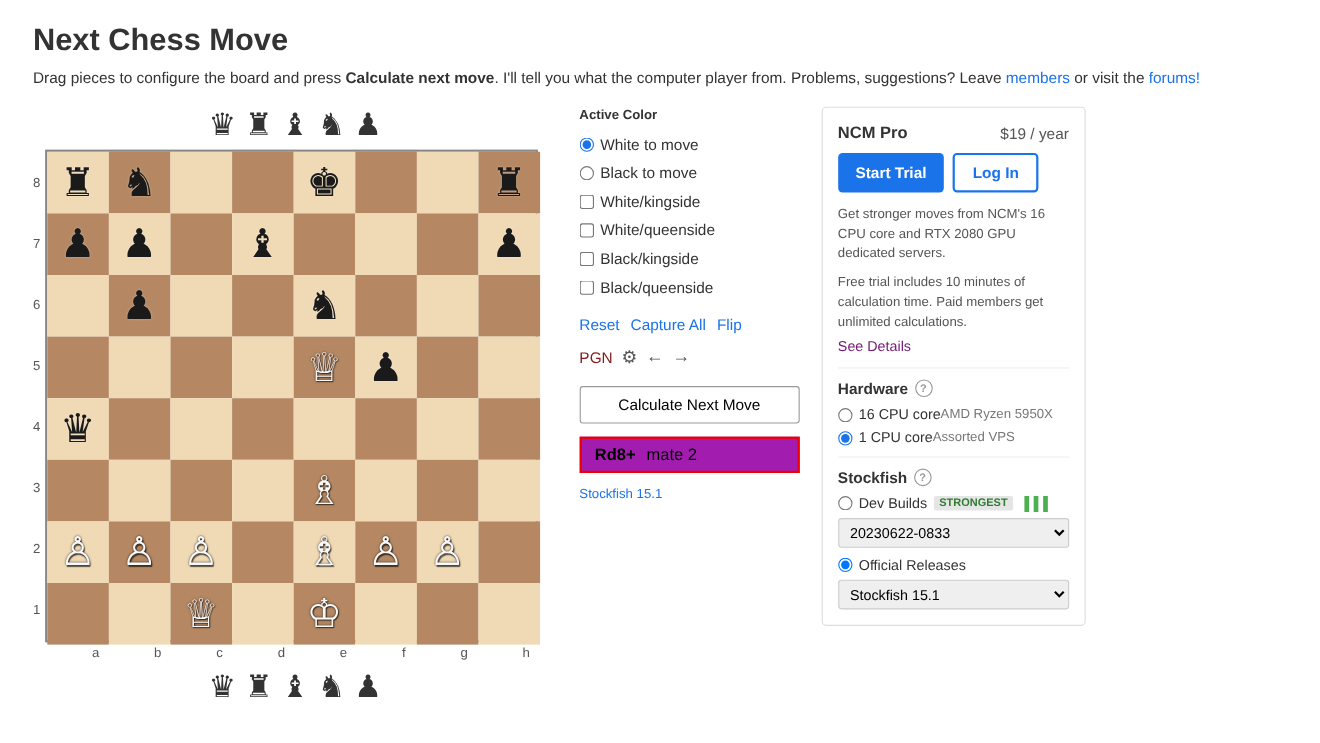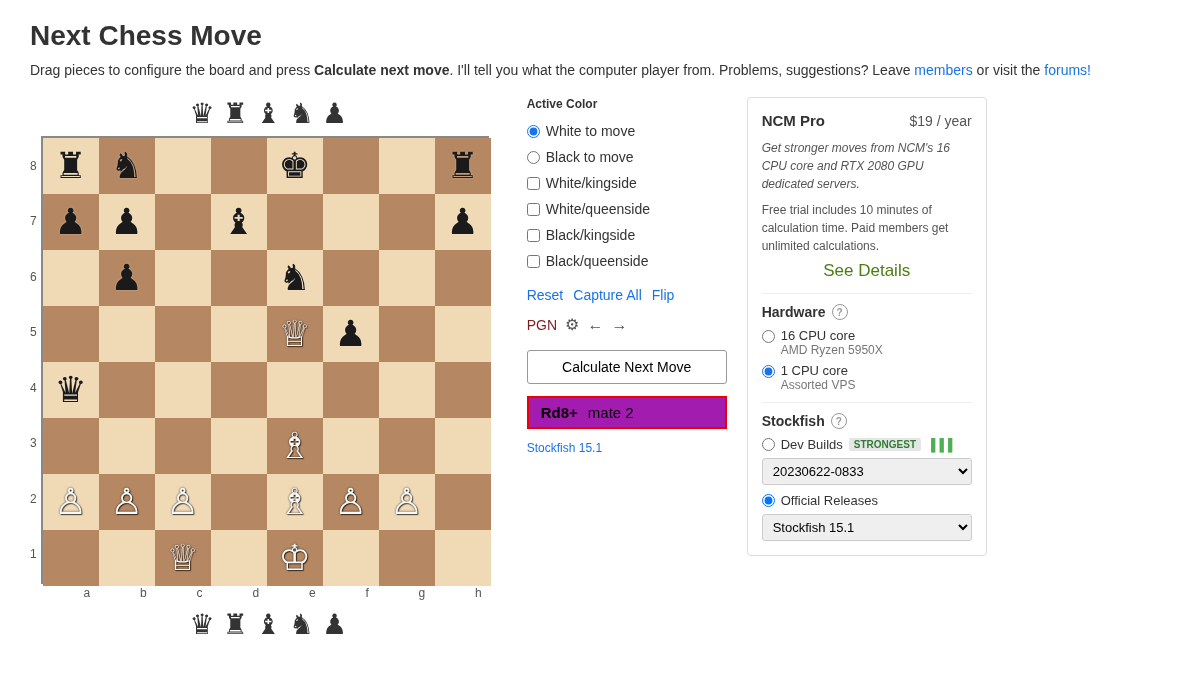--- a/index.html
+++ b/index.html
@@ -35,28 +35,28 @@
     .result-move { font-weight: bold; color: #000; }
     .result-mate { color: #000; }
     .stockfish-ver { color: #1a73e8; font-size: 12px; margin-top: 4px; }
     .pro-panel { background: #fff; border: 1px solid #ddd; border-radius: 4px; padding: 14px; min-width: 220px; max-width: 240px; }
     .pro-header { display: flex; justify-content: space-between; align-items: center; margin-bottom: 10px; }
     .pro-title { font-weight: bold; font-size: 15px; }
     .pro-price { color: #555; font-size: 14px; }
     .pro-buttons { display: flex; gap: 8px; margin-bottom: 10px; }
     .btn-trial { background: #1a73e8; color: #fff; border: none; padding: 8px 16px; border-radius: 4px; cursor: pointer; font-size: 14px; font-weight: bold; }
     .btn-login { background: #fff; color: #1a73e8; border: 2px solid #1a73e8; padding: 8px 16px; border-radius: 4px; cursor: pointer; font-size: 14px; font-weight: bold; }
-    .pro-desc { font-size: 12px; color: #555; line-height: 1.5; margin-bottom: 8px; font-style: italic; }
+    .pro-desc { font-size: 12px; color: #555; line-height: 1.5; margin-bottom: 8px; }
     .pro-trial { font-size: 12px; color: #555; line-height: 1.5; margin-bottom: 6px; }
-    .pro-link { color: #4d7c0f; font-size: 17px; text-align: center; display: block; cursor: pointer; margin-bottom: 12px; }
+    .pro-link { color: #701a75; font-size: 13px; display: block; cursor: pointer; margin-bottom: 12px; }
     .section-title { font-weight: bold; font-size: 14px; margin-bottom: 8px; display: flex; align-items: center; gap: 6px; }
     .help-icon { display: inline-flex; align-items: center; justify-content: center; width: 16px; height: 16px; border-radius: 50%; border: 1px solid #999; color: #999; font-size: 10px; cursor: pointer; }
     .hw-option { display: flex; align-items: flex-start; gap: 6px; margin-bottom: 6px; font-size: 13px; }
     .hw-option input[type="radio"] { margin-top: 2px; accent-color: #1a73e8; }
-    .hw-detail { display: flex; flex-direction: column; }
+    .hw-detail { display: flex; flex-direction: row; text-align: right; }
     .hw-name { font-weight: normal; color: #333; }
     .hw-sub { color: #777; font-size: 12px; }
     .stockfish-section { margin-top: 10px; }
     .stockfish-row { display: flex; align-items: center; gap: 6px; margin-bottom: 4px; font-size: 13px; }
     .tag-strongest { background: #e5e5e5; color: #2e7d32; font-size: 10px; padding: 1px 5px; border-radius: 2px; font-weight: bold; }
     .bar-icon { color: #4caf50; font-size: 12px; }
     .select-box { width: 100%; padding: 4px 6px; border: 1px solid #ccc; border-radius: 3px; font-size: 13px; margin-top: 2px; cursor: pointer; }
     .divider { border-top: 1px solid #eee; margin: 10px 0; }
   </style>
 </head>
@@ -224,20 +224,24 @@
         <span class="result-mate">mate 2</span>
       </div>
       <div class="stockfish-ver">Stockfish 15.1</div>
     </div>
 
     <div class="pro-panel">
       <div class="pro-header">
         <span class="pro-title">NCM Pro</span>
         <span class="pro-price">$19 / year</span>
       </div>
+      <div class="pro-buttons">
+        <button class="btn-trial">Start Trial</button>
+        <button class="btn-login">Log In</button>
+      </div>
       <p class="pro-desc">Get stronger moves from NCM's 16 CPU core and RTX 2080 GPU dedicated servers.</p>
       <p class="pro-trial">Free trial includes 10 minutes of calculation time. Paid members get unlimited calculations.</p>
       <a class="pro-link">See Details</a>
       <div class="divider"></div>
       <div class="section-title">
         <span>Hardware</span>
         <span class="help-icon">?</span>
       </div>
       <div class="hw-option">
         <input type="radio" name="hardware" style="">

